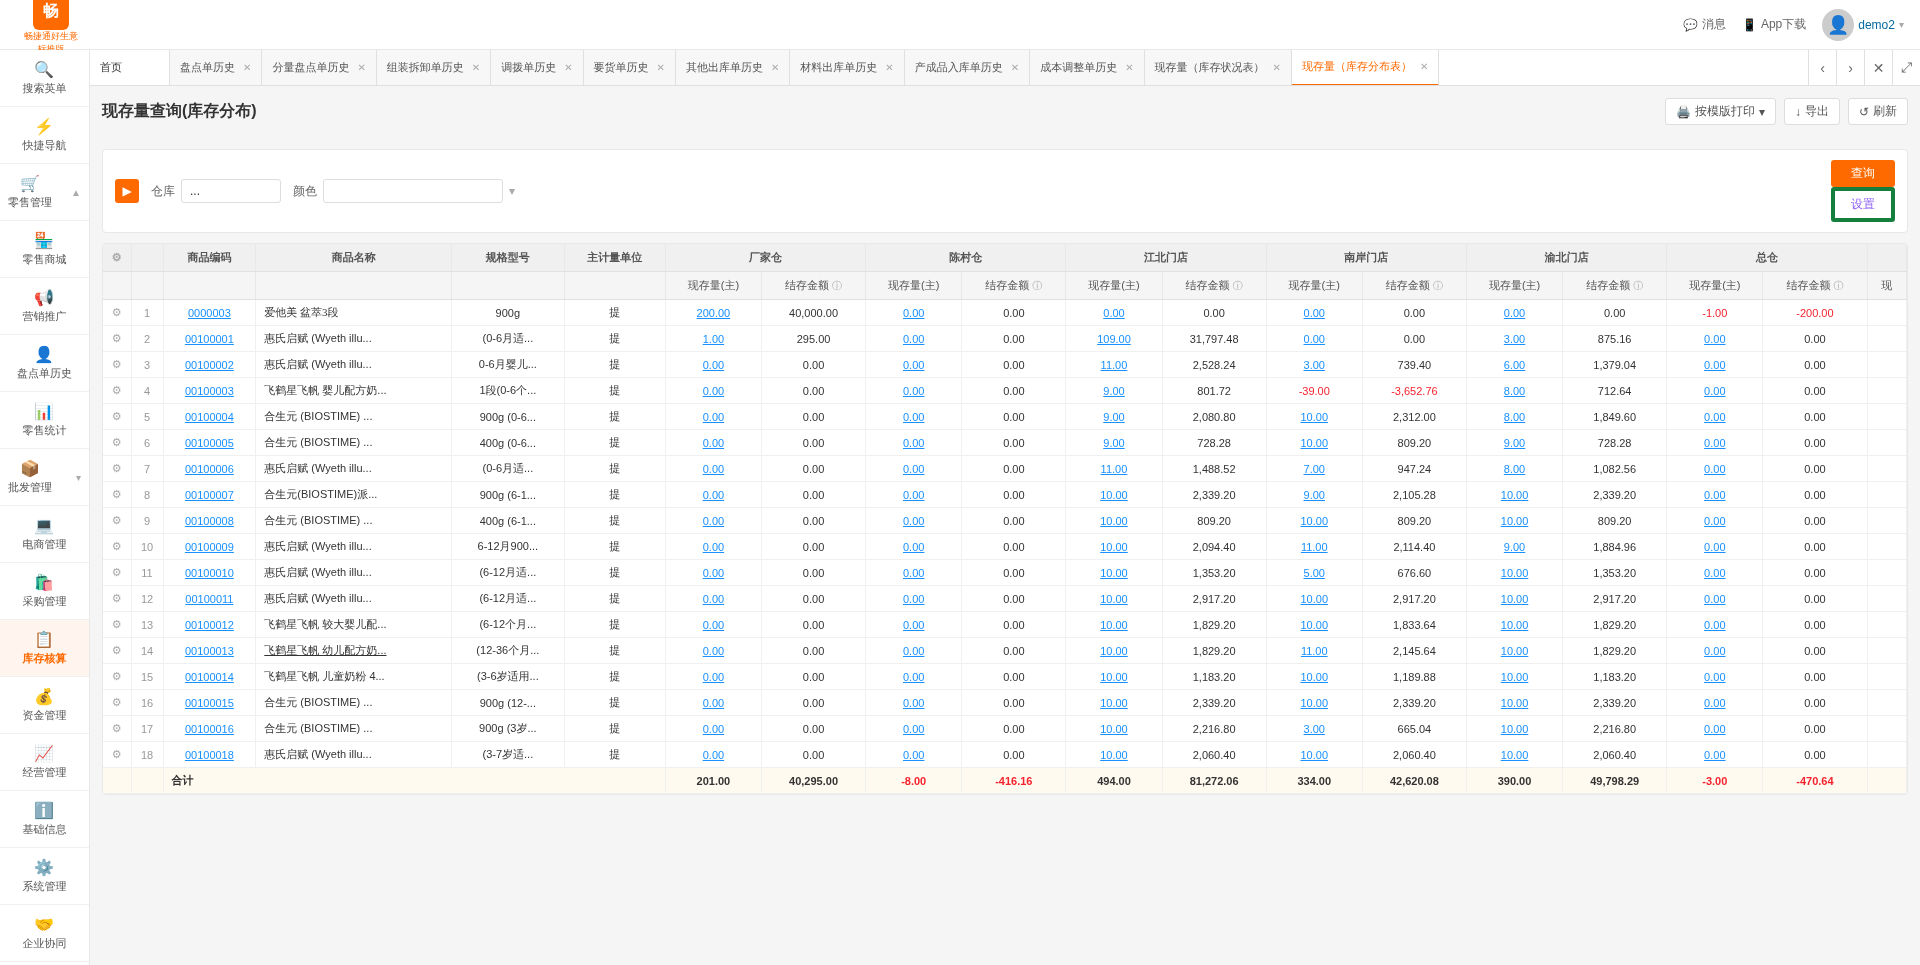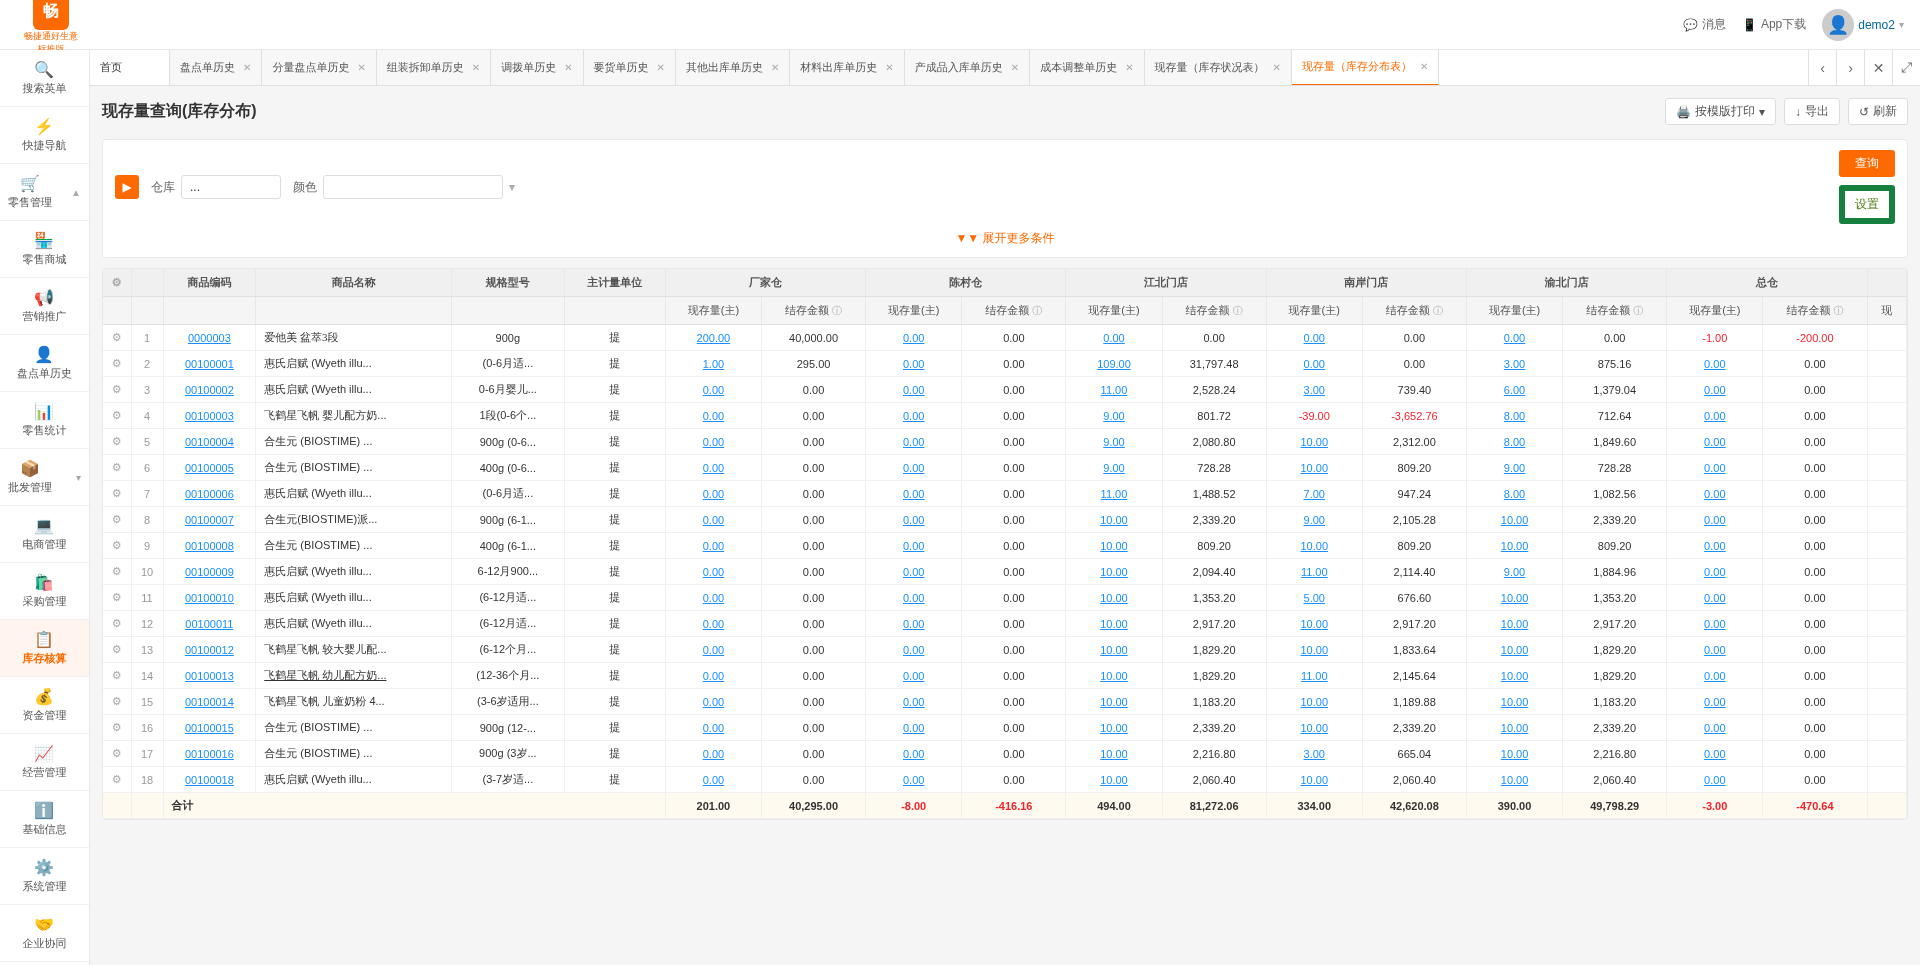--- a/index.html
+++ b/index.html
@@ -36,37 +36,37 @@
     .tab-item:first-child { color: #333; background: #fff; }
     .tab-item.active { background: #fff; color: #ff6a00; border-bottom: 2px solid #ff6a00; }
     .tab-item .tab-close { color: #aaa; font-size: 10px; margin-left: 4px; }
     .tab-nav-arrows { display: flex; align-items: center; margin-left: auto; }
     .tab-nav-btn { width: 28px; height: 36px; display: flex; align-items: center; justify-content: center; cursor: pointer; border-left: 1px solid #e0e0e0; color: #666; font-size: 14px; }
 
     
     .page-content { flex: 1; overflow: auto; background: #f5f5f5; padding: 12px; }
     
     
-    .page-header { display: flex; align-items: center; justify-content: space-between; margin-bottom: 14px; }
+    .page-header { display: flex; align-items: center; justify-content: space-between; margin-bottom: 24px; }
     .page-title { font-size: 16px; font-weight: bold; color: #333; }
     .header-actions { display: flex; gap: 8px; align-items: center; }
     .btn-icon-text { display: flex; align-items: center; gap: 4px; padding: 4px 10px; border: 1px solid #ddd; border-radius: 3px; background: #fff; color: #555; cursor: pointer; font-size: 12px; }
 
     
     .search-area { background: #fff; border: 1px solid #e8e8e8; border-radius: 4px; padding: 10px 12px; margin-bottom: 10px; }
     .search-row { display: flex; align-items: center; gap: 12px; flex-wrap: wrap; }
     .search-field { display: flex; align-items: center; gap: 6px; }
     .search-label { color: #666; font-size: 12px; white-space: nowrap; }
     .search-input { border: 1px solid #ddd; border-radius: 3px; padding: 4px 8px; font-size: 12px; color: #333; width: 120px; }
     .search-input-lg { width: 360px; }
     .search-input-color { width: 200px; }
     .orange-arrow { width: 24px; height: 24px; background: #ff6a00; border-radius: 3px; display: flex; align-items: center; justify-content: center; color: #fff; cursor: pointer; flex-shrink: 0; }
     .btn-query { background: #ff6a00; color: #fff; border: none; border-radius: 3px; padding: 5px 16px; font-size: 12px; cursor: pointer; }
-    .btn-setting { background: #fff; color: #4d7c0f; border: 6px solid #15803d; border-radius: 3px; padding: 5px 8px; font-size: 12px; cursor: pointer; }
-    .search-actions { display: flex; flex-direction: column; gap: 8px; margin-left: auto; }
+    .btn-setting { background: #fff; color: #8b5cf6; border: 4px solid #15803d; border-radius: 3px; padding: 5px 16px; font-size: 12px; cursor: pointer; }
+    .search-actions { display: flex; flex-direction: column; gap: 0; margin-left: auto; }
     .more-conditions { color: #ff6a00; font-size: 12px; cursor: pointer; text-align: center; margin-top: 6px; }
 
     
     .table-container { background: #fff; border: 1px solid #e8e8e8; border-radius: 4px; overflow: auto; }
     table { width: 100%; border-collapse: collapse; font-size: 11px; }
     thead tr th { background: #f5f5f5; border-bottom: 1px solid #e0e0e0; border-right: 1px solid #e8e8e8; padding: 6px 8px; text-align: center; font-weight: normal; color: #555; white-space: nowrap; position: sticky; top: 0; z-index: 2; }
     thead tr:first-child th { background: #f0f0f0; font-weight: bold; }
     tbody tr td { border-bottom: 1px solid #f0f0f0; border-right: 1px solid #f0f0f0; padding: 5px 8px; text-align: center; white-space: nowrap; color: #333; }
     tbody tr.summary-row td { background: #fffaf0; font-weight: bold; }
     .num-link { color: #1890ff; text-decoration: underline; cursor: pointer; }
@@ -280,24 +280,20 @@
           </div>
           <div class="search-field">
             <span class="search-label">颜色</span>
             <input class="search-input search-input-color" style="width: 180px;" value="">
             <span style="color:#aaa;">▾</span>
           </div>
           <div class="search-actions">
             <button class="btn-query">查询</button>
             <button class="btn-setting">设置</button>
           </div>
-        </div>
-        <div class="more-conditions">
-          <span>▼▼</span>
-          <span>展开更多条件</span>
         </div>
       </div>
 
       <div class="table-container">
         <table>
           <thead>
             <tr>
               <th class="settings-col">
                 <span class="gear-icon">⚙</span>
               </th>

